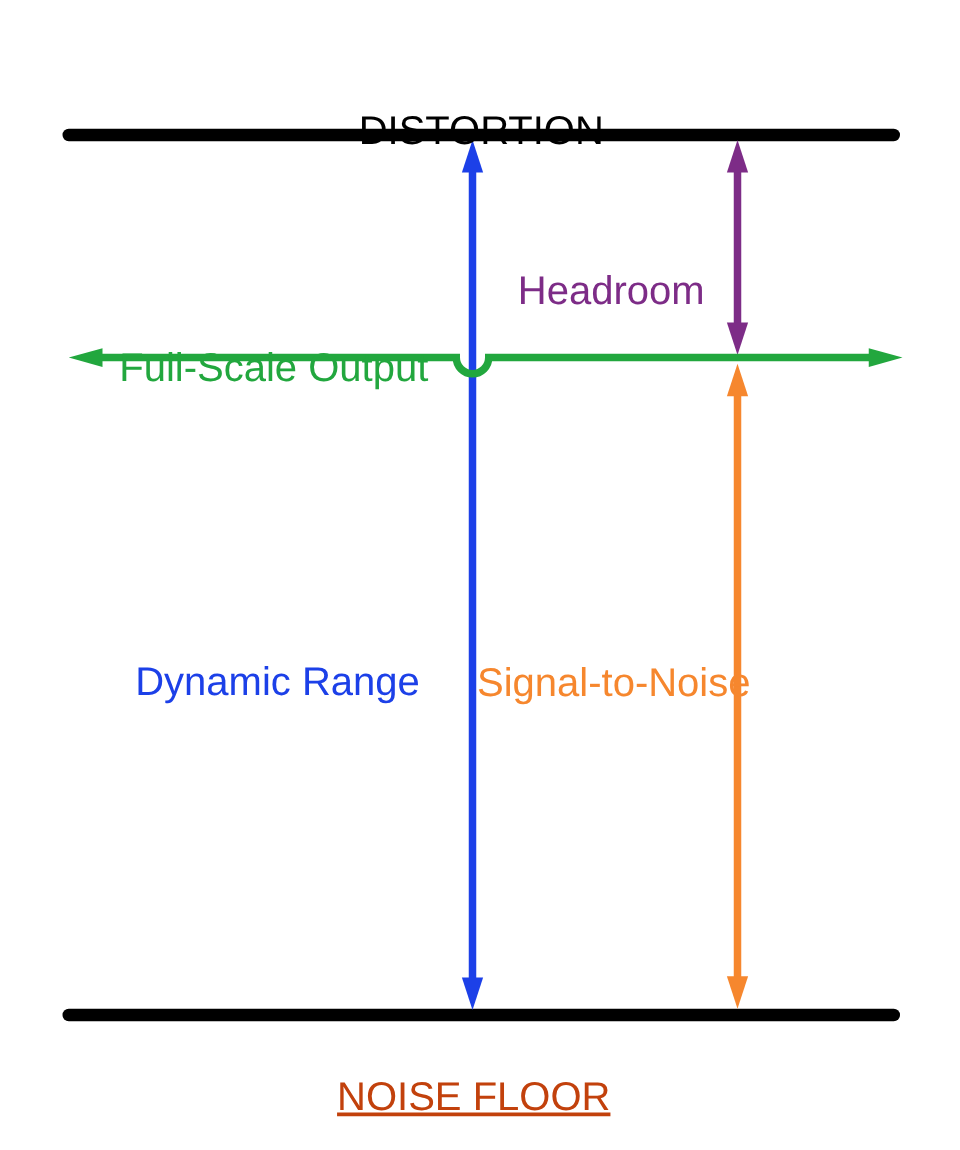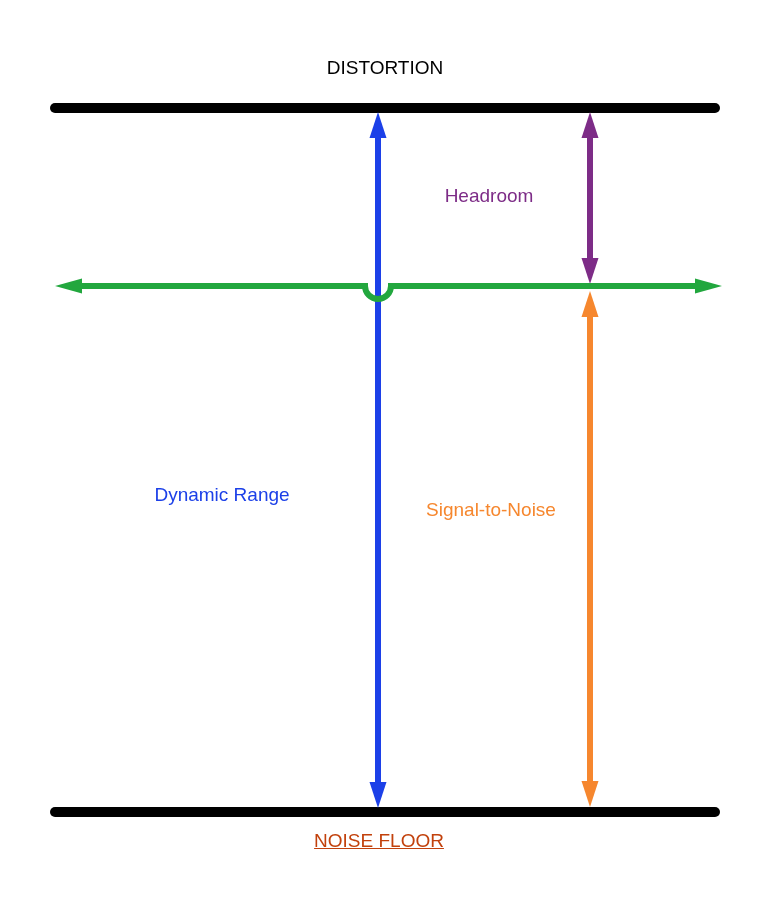--- a/index.html
+++ b/index.html
@@ -16,24 +16,25 @@
     overflow: hidden;
   }
   .stage svg {
     position: absolute;
     left: 0;
     top: 0;
   }
   .label {
     position: absolute;
     transform: translateX(-50%);
-    font-size: 19px;
+    font-size: 32px;
     line-height: 1.15;
     white-space: nowrap;
     user-select: none;
+    margin-top: 29px;
   }
   .label.center {
   }
   .label span {
     display: block;
   }
 </style>
 </head>
 <body>
 
@@ -59,22 +60,23 @@
 
     <path d="M 78 286 H 365 a 13 13 0 0 0 26 0 H 700" fill="none" stroke-width="6" stroke="#22a73e"></path>
     <polygon points="55,286 82,278.5 82,293.5" fill="#22a73e"></polygon>
     <polygon points="722,286 695,278.5 695,293.5" fill="#22a73e"></polygon>
   </svg>
 
   <div class="label" style="left: 385px; top: 57px; color: rgb(0, 0, 0);">DISTORTION</div>
 
   <div class="label" style="left: 489px; top: 185px; color: rgb(125, 44, 135); text-align: center;">Headroom</div>
 
+  <div class="label" style="left: 219px; top: 247px; color: rgb(34, 167, 62);">Full-Scale Output</div>
 
-  <div class="label" style="left: 222px; top: 484px; color: rgb(28, 64, 232);">Dynamic Range</div>
+  <div class="label" style="left: 222px; top: 498px; color: rgb(28, 64, 232);">Dynamic Range</div>
 
   <div class="label center" style="left: 491px; top: 499px; color: rgb(246, 135, 46);">
     <span>Signal-to-Noise</span>
   </div>
 
   <div class="label" style="left: 379px; top: 830px; color: #c2410c; text-decoration: underline;">NOISE FLOOR</div>
 
 </div>
 
 </body></html>

